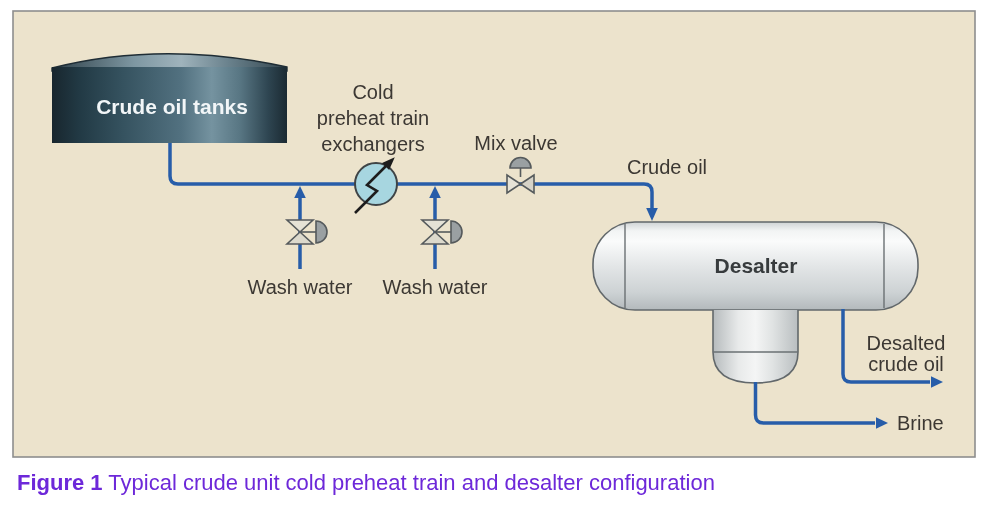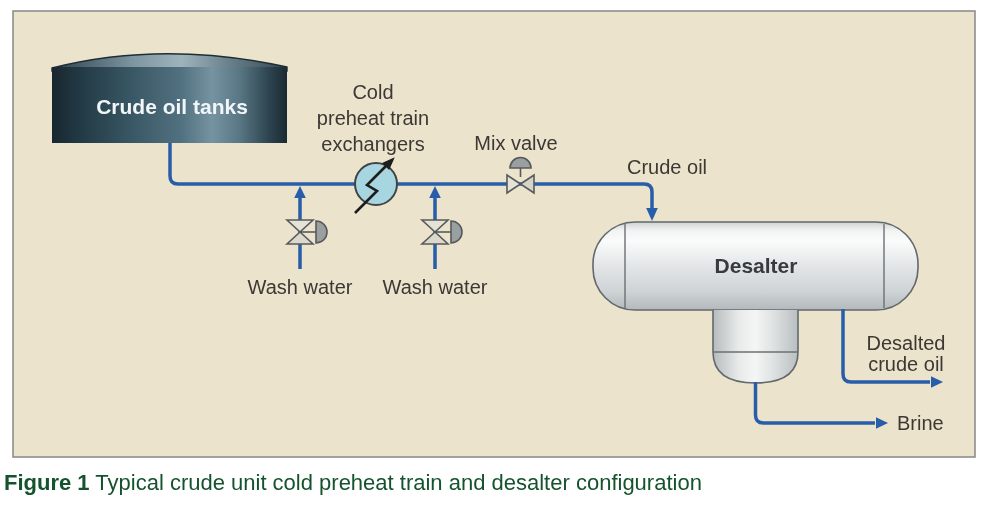--- a/index.html
+++ b/index.html
@@ -14,22 +14,22 @@
   .label {
     font-size: 20px;
     fill: #3c3833;
   }
   .tank-label { font-size: 21px; font-weight: bold; fill: #f2f6f8; }
   .vessel-label { font-size: 21px; font-weight: bold; fill: #373b3d; }
   .pipe { stroke: #275da9; stroke-width: 3.5; fill: none; }
   .pipe-arrow { fill: #275da9; stroke: none; }
   .symbol-stroke { stroke: #555a5c; stroke-width: 1.6; }
   #caption {
-    position: absolute; left: 4px; top: 470px;
-    font-size: 22px; color: #14532d; white-space: nowrap;
+    position: absolute; left: 17px; top: 470px;
+    font-size: 22px; color: #6d28d9; white-space: nowrap;
   }
   #caption .cap-bold { font-weight: bold; }
 </style>
 </head>
 <body>
 
 <svg id="diagram-svg" width="994" height="510" viewBox="0 0 994 510">
   <defs>
     <linearGradient id="gradTankBody" x1="0" y1="0" x2="1" y2="0">
       <stop offset="0" stop-color="#18262e"></stop>

